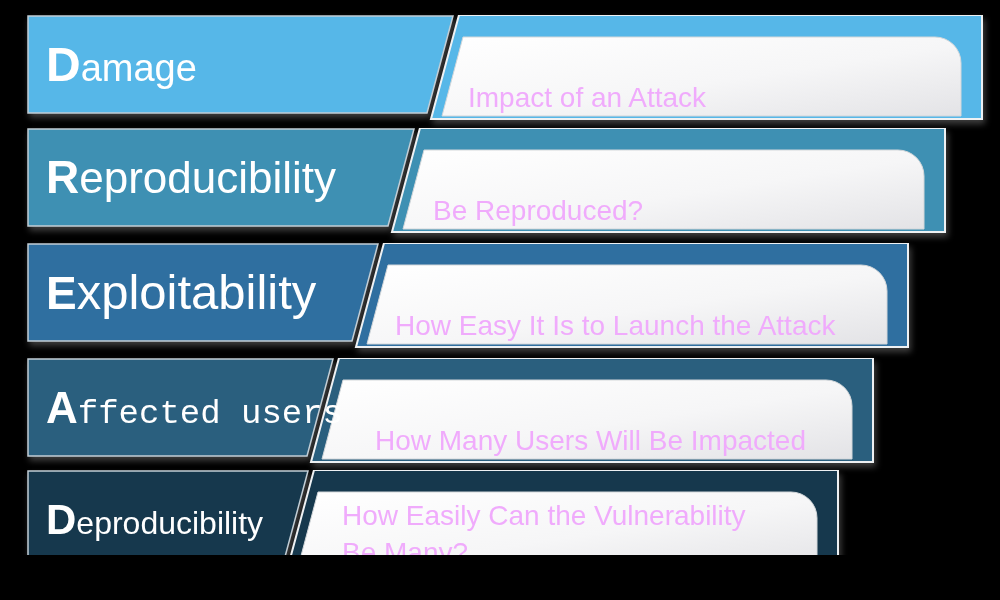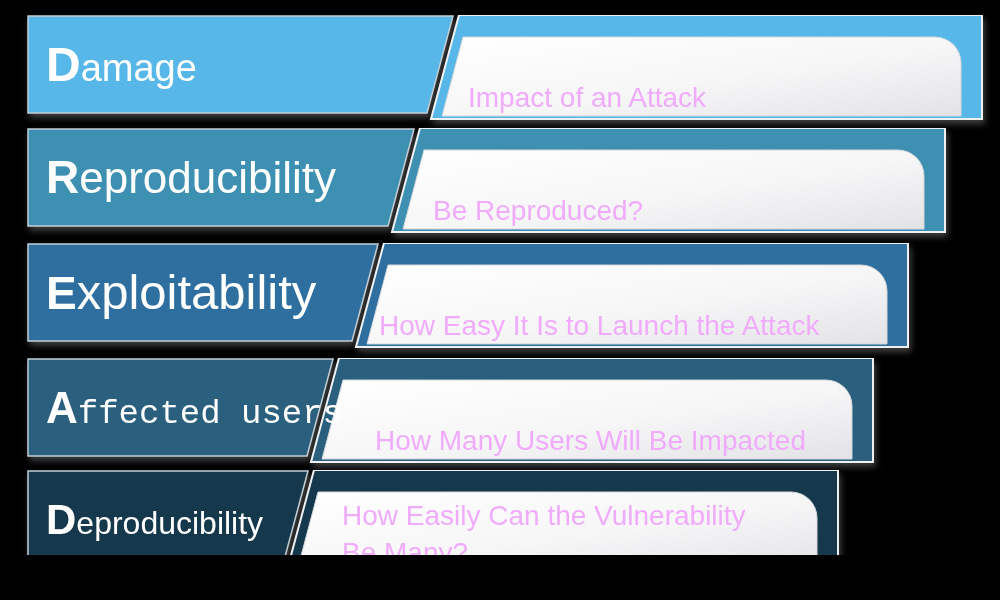--- a/index.html
+++ b/index.html
@@ -109,21 +109,21 @@
     </div>
   </div>
 
   <div class="row" style="top:243px">
     <svg class="art" width="1000" height="110">
       <path class="backdrop" d="M 384 0 L 908 0 L 908 104 L 356 104 Z" fill="#2F6FA0"></path>
       <path class="panel" d="M 388 22 L 861 22 A 26 26 0 0 1 887 48 L 887 101 L 367 101 Z"></path>
       <path class="leftbanner" d="M 28 1 L 378 1 L 352 98 L 28 98 Z" fill="#2F6FA0"></path>
     </svg>
     <div class="term r3"><span class="big">E</span><span class="rest">xploitability</span></div>
-    <div class="desc" style="left:379px">
+    <div class="desc" style="left:395px">
       <div class="dline">How Easy It Is to Launch the Attack</div>
     </div>
   </div>
 
   <div class="row" style="top:358px">
     <svg class="art" width="1000" height="110">
       <path class="backdrop" d="M 339 0 L 873 0 L 873 104 L 311 104 Z" fill="#2A5F7E"></path>
       <path class="panel" d="M 343 22 L 826 22 A 26 26 0 0 1 852 48 L 852 101 L 322 101 Z"></path>
       <path class="leftbanner" d="M 28 1 L 333 1 L 307 98 L 28 98 Z" fill="#2A5F7E"></path>
     </svg>

